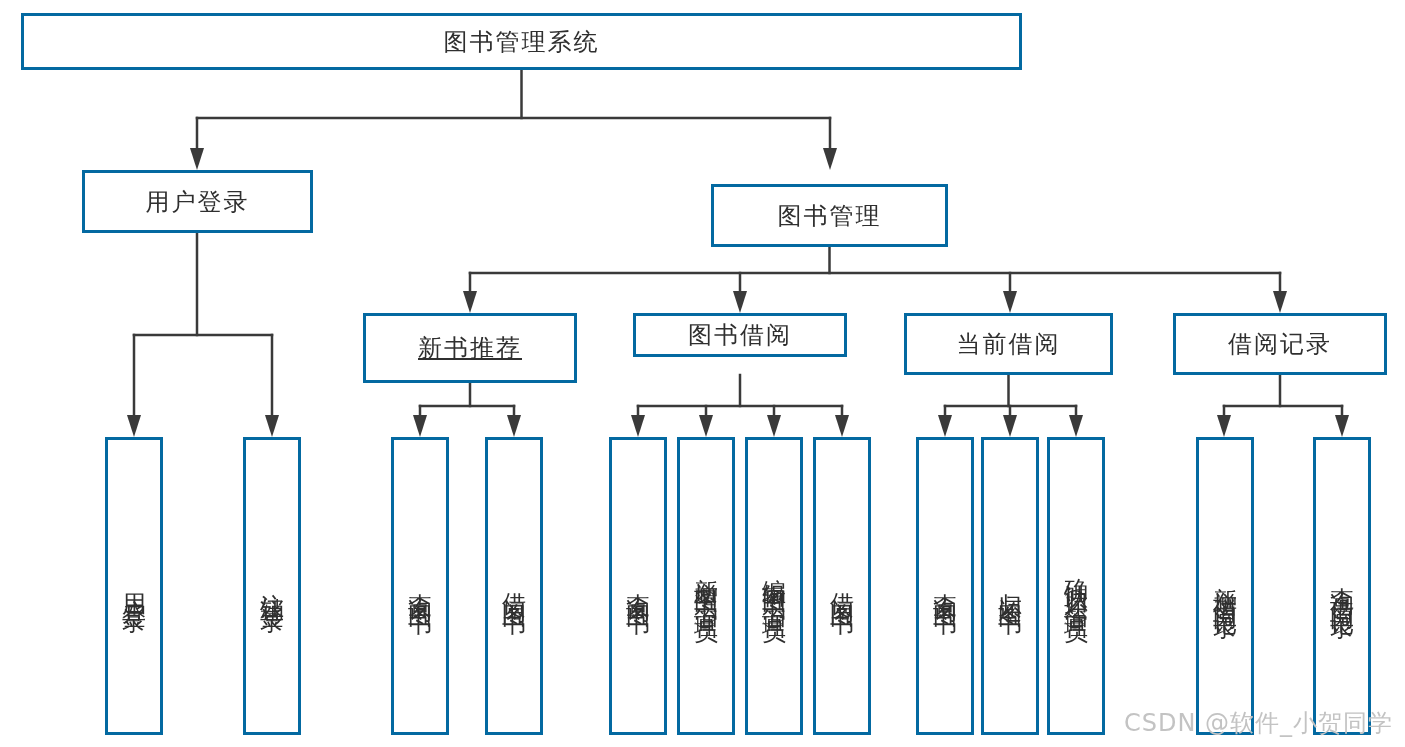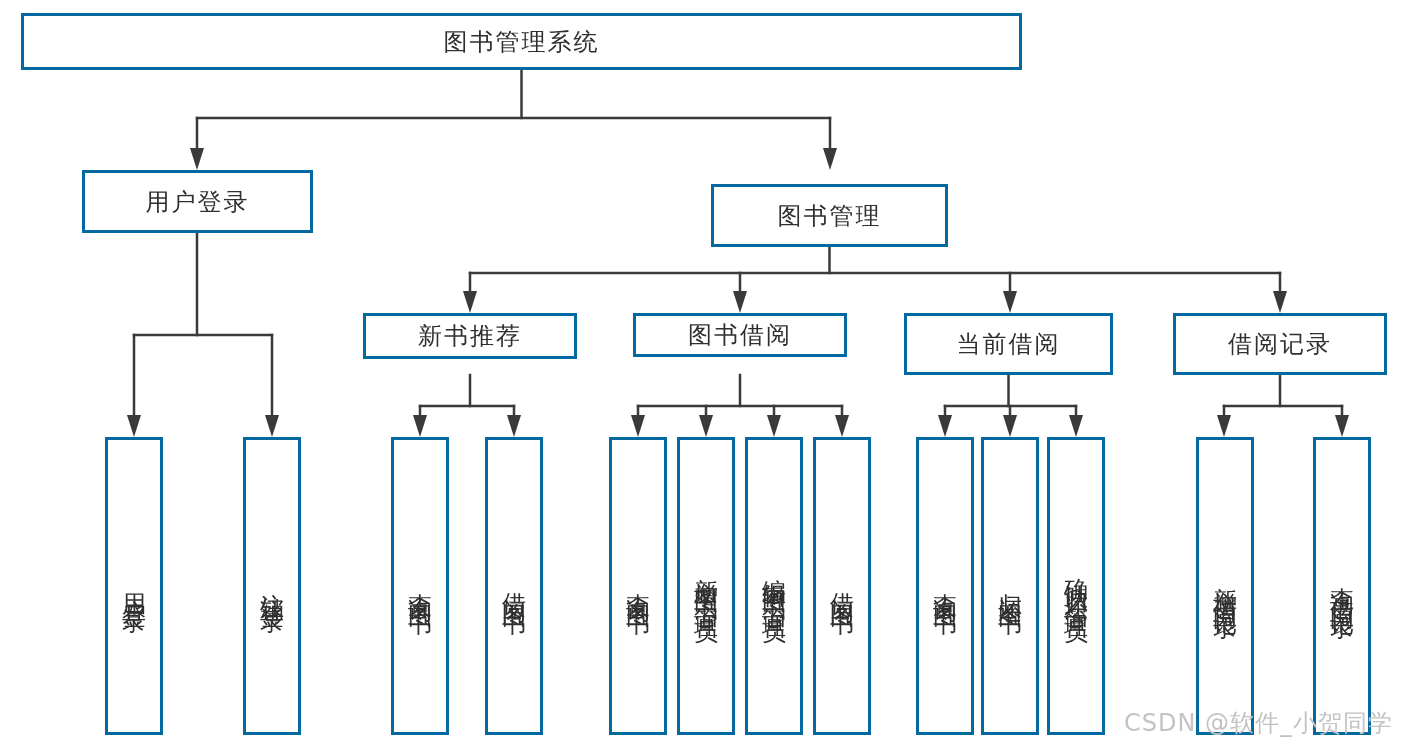--- a/index.html
+++ b/index.html
@@ -137,21 +137,21 @@
     <span>图书管理系统</span>
   </div>
 
   <div class="node hnode" style="left:82px; top:170px; width:231px; height:63px;">
     <span>用户登录</span>
   </div>
   <div class="node hnode" style="left:711px; top:184px; width:237px; height:63px;">
     <span>图书管理</span>
   </div>
 
-  <div class="node hnode" style="left:363px; top:313px; width:214px; height:46px;">
+  <div class="node hnode" style="left:363px; top:313px; width:214px; height:70px;text-decoration:underline;">
     <span>新书推荐</span>
   </div>
   <div class="node hnode" style="left:633px; top:313px; width:214px; height:44px;">
     <span>图书借阅</span>
   </div>
   <div class="node hnode" style="left:904px; top:313px; width:209px; height:62px;">
     <span>当前借阅</span>
   </div>
   <div class="node hnode" style="left:1173px; top:313px; width:214px; height:62px;">
     <span>借阅记录</span>

